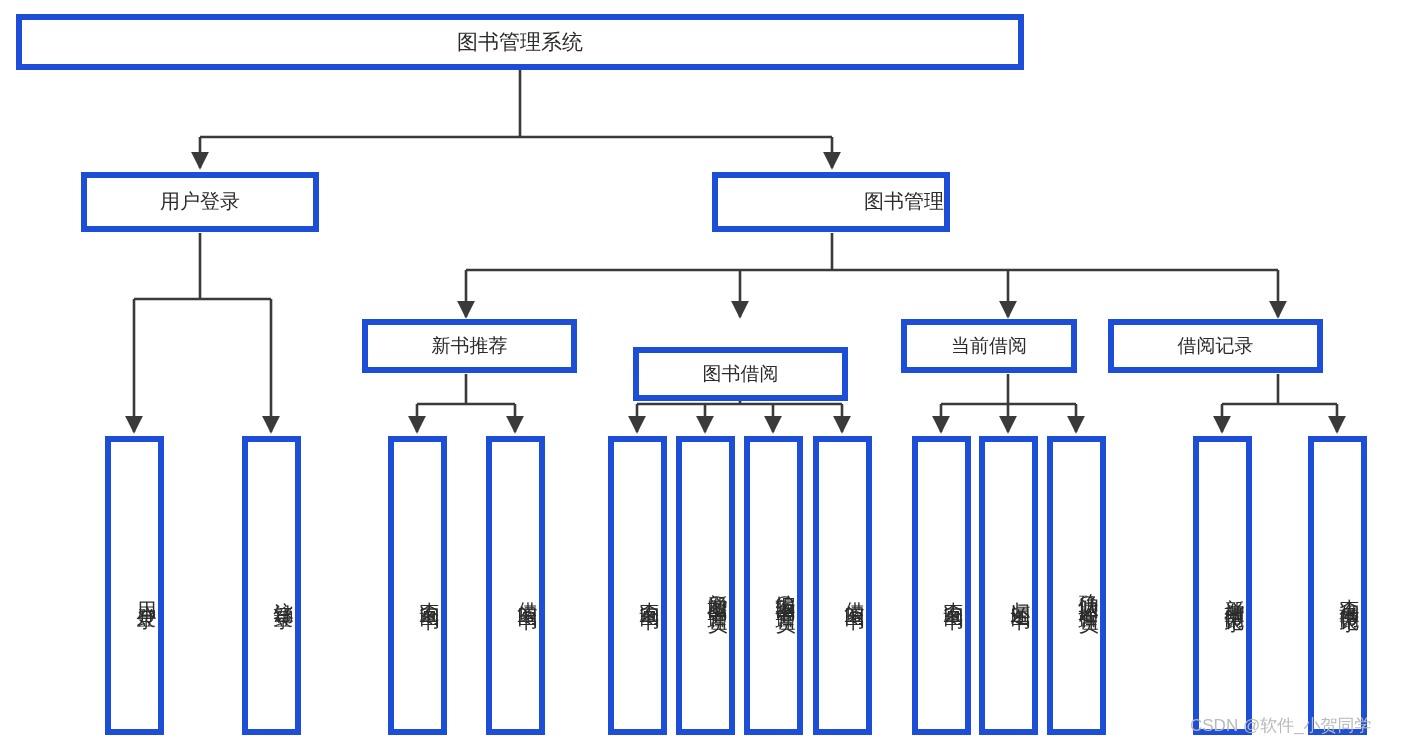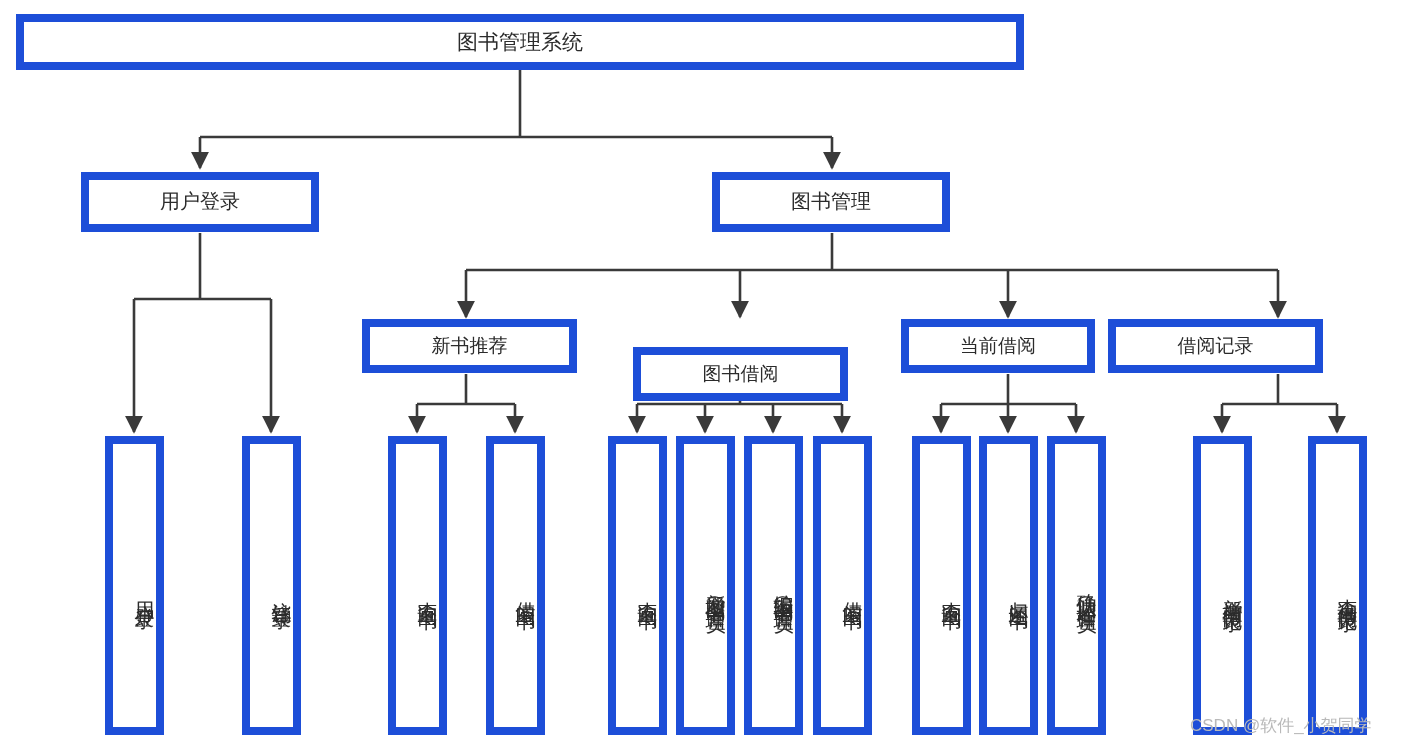--- a/index.html
+++ b/index.html
@@ -20,21 +20,21 @@
     position: absolute;
     left: 0;
     top: 0;
     width: 1405px;
     height: 747px;
     pointer-events: none;
   }
   .node {
     position: absolute;
     box-sizing: border-box;
-    border: 8px solid #1d4ed8;
+    border: 6px solid #1d4ed8;
     background: #ffffff;
     color: #2b2b2b;
     display: flex;
     align-items: center;
     justify-content: center;
     text-align: center;
     line-height: 1.18;
   }
   .node.root {
     font-size: 21px;
@@ -126,31 +126,31 @@
     </g>
   </svg>
 
   <div class="node root" style="left:16px; top:14px; width:1008px; height:56px;">
     <span>图书管理系统</span>
   </div>
 
   <div class="node lvl2" style="left:81px; top:172px; width:238px; height:60px;">
     <span>用户登录</span>
   </div>
-  <div class="node lvl2" style="left:712px; top:172px; width:238px; height:60px;">
+  <div class="node lvl2" style="left:712px; top:172px; width:238px; height:60px;justify-content:flex-end;">
     <span>图书管理</span>
   </div>
 
   <div class="node lvl3" style="left:362px; top:319px; width:215px; height:54px;">
     <span>新书推荐</span>
   </div>
   <div class="node lvl3" style="left:633px; top:319px; width:215px; height:54px;margin-top:28px;">
     <span>图书借阅</span>
   </div>
-  <div class="node lvl3" style="left:901px; top:319px; width:194px; height:54px;">
+  <div class="node lvl3" style="left:901px; top:319px; width:176px; height:54px;">
     <span>当前借阅</span>
   </div>
   <div class="node lvl3" style="left:1108px; top:319px; width:215px; height:54px;">
     <span>借阅记录</span>
   </div>
 
   <div class="node leaf" style="left:105px; top:436px; width:59px; height:299px;">
     <span class="vlabel">用户登录</span>
   </div>
   <div class="node leaf" style="left:242px; top:436px; width:59px; height:299px;">

